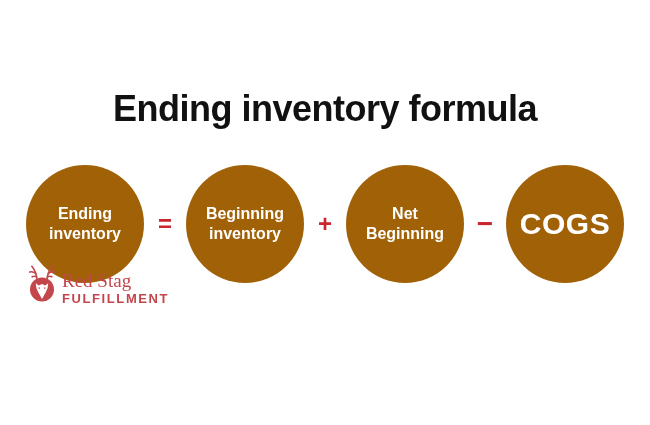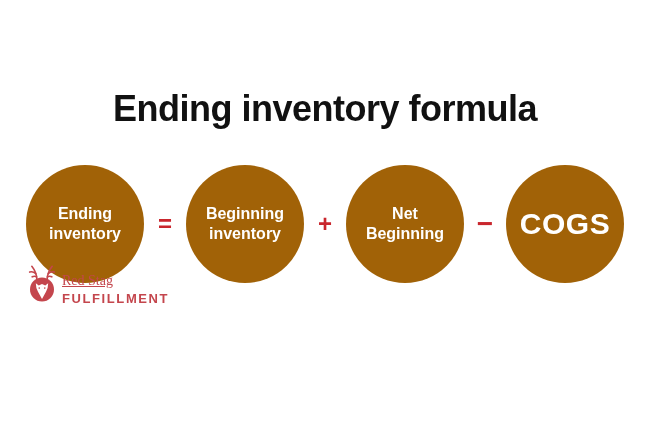--- a/index.html
+++ b/index.html
@@ -75,24 +75,23 @@
     position: absolute;
     left: 26px;
     bottom: 16px;
     display: flex;
     align-items: flex-end;
     gap: 4px;
   }
   .logo-text { display: flex; flex-direction: column; padding-bottom: 2px; }
   .logo-wordmark {
     font-family: "Liberation Serif", serif;
-    font-size: 14px;
+    font-size: 19px;
     line-height: 19px;
     color: #C4464D;
-    text-decoration: underline;
   }
   .logo-subtitle {
     font-size: 13px;
     font-weight: 700;
     letter-spacing: 1.6px;
     color: #C4464D;
     margin-top: 1px;
   }
 </style>
 </head>

